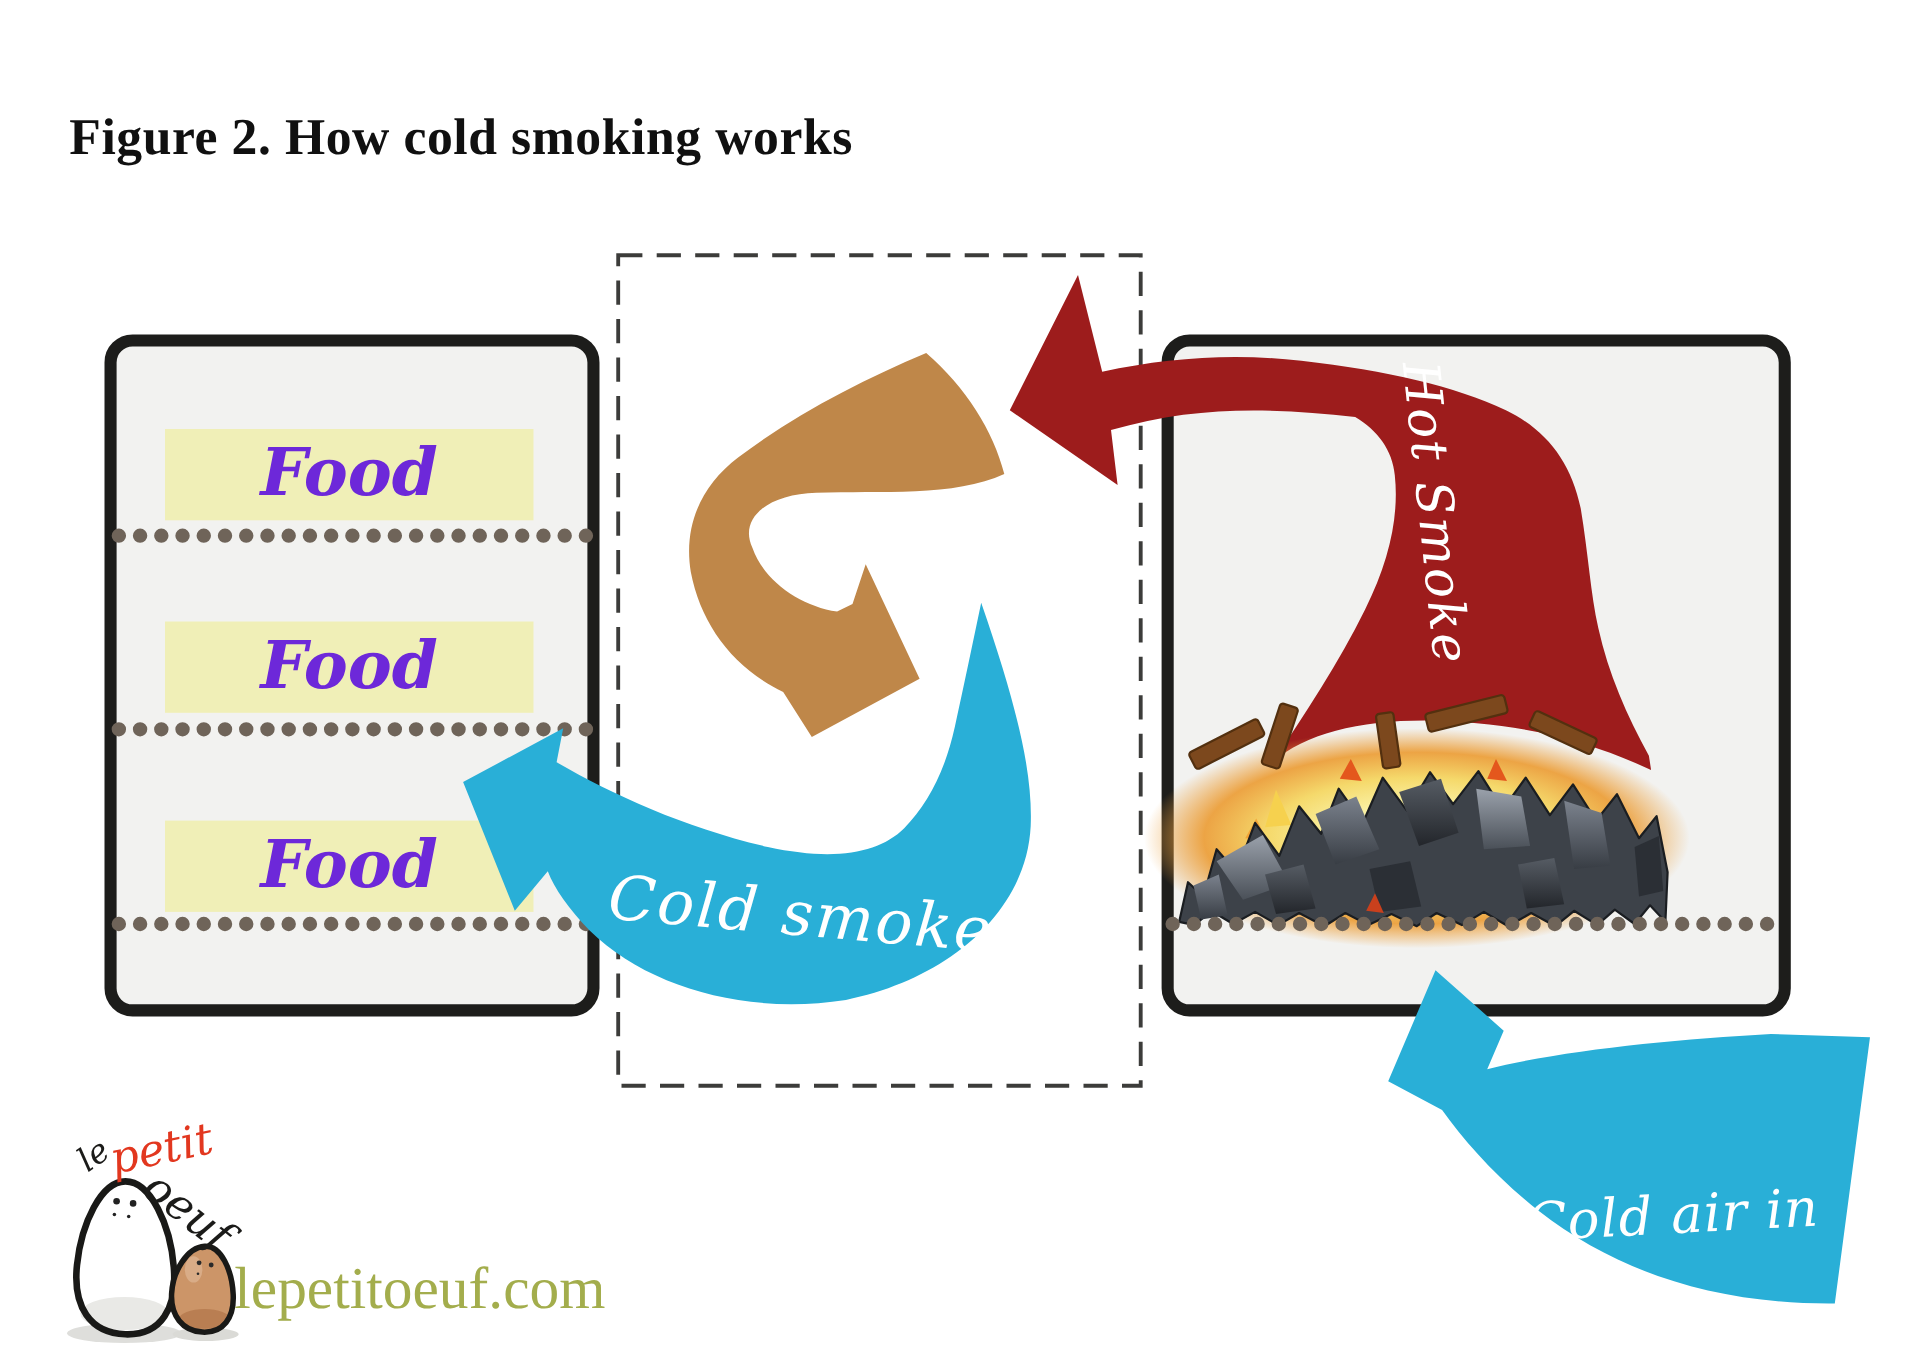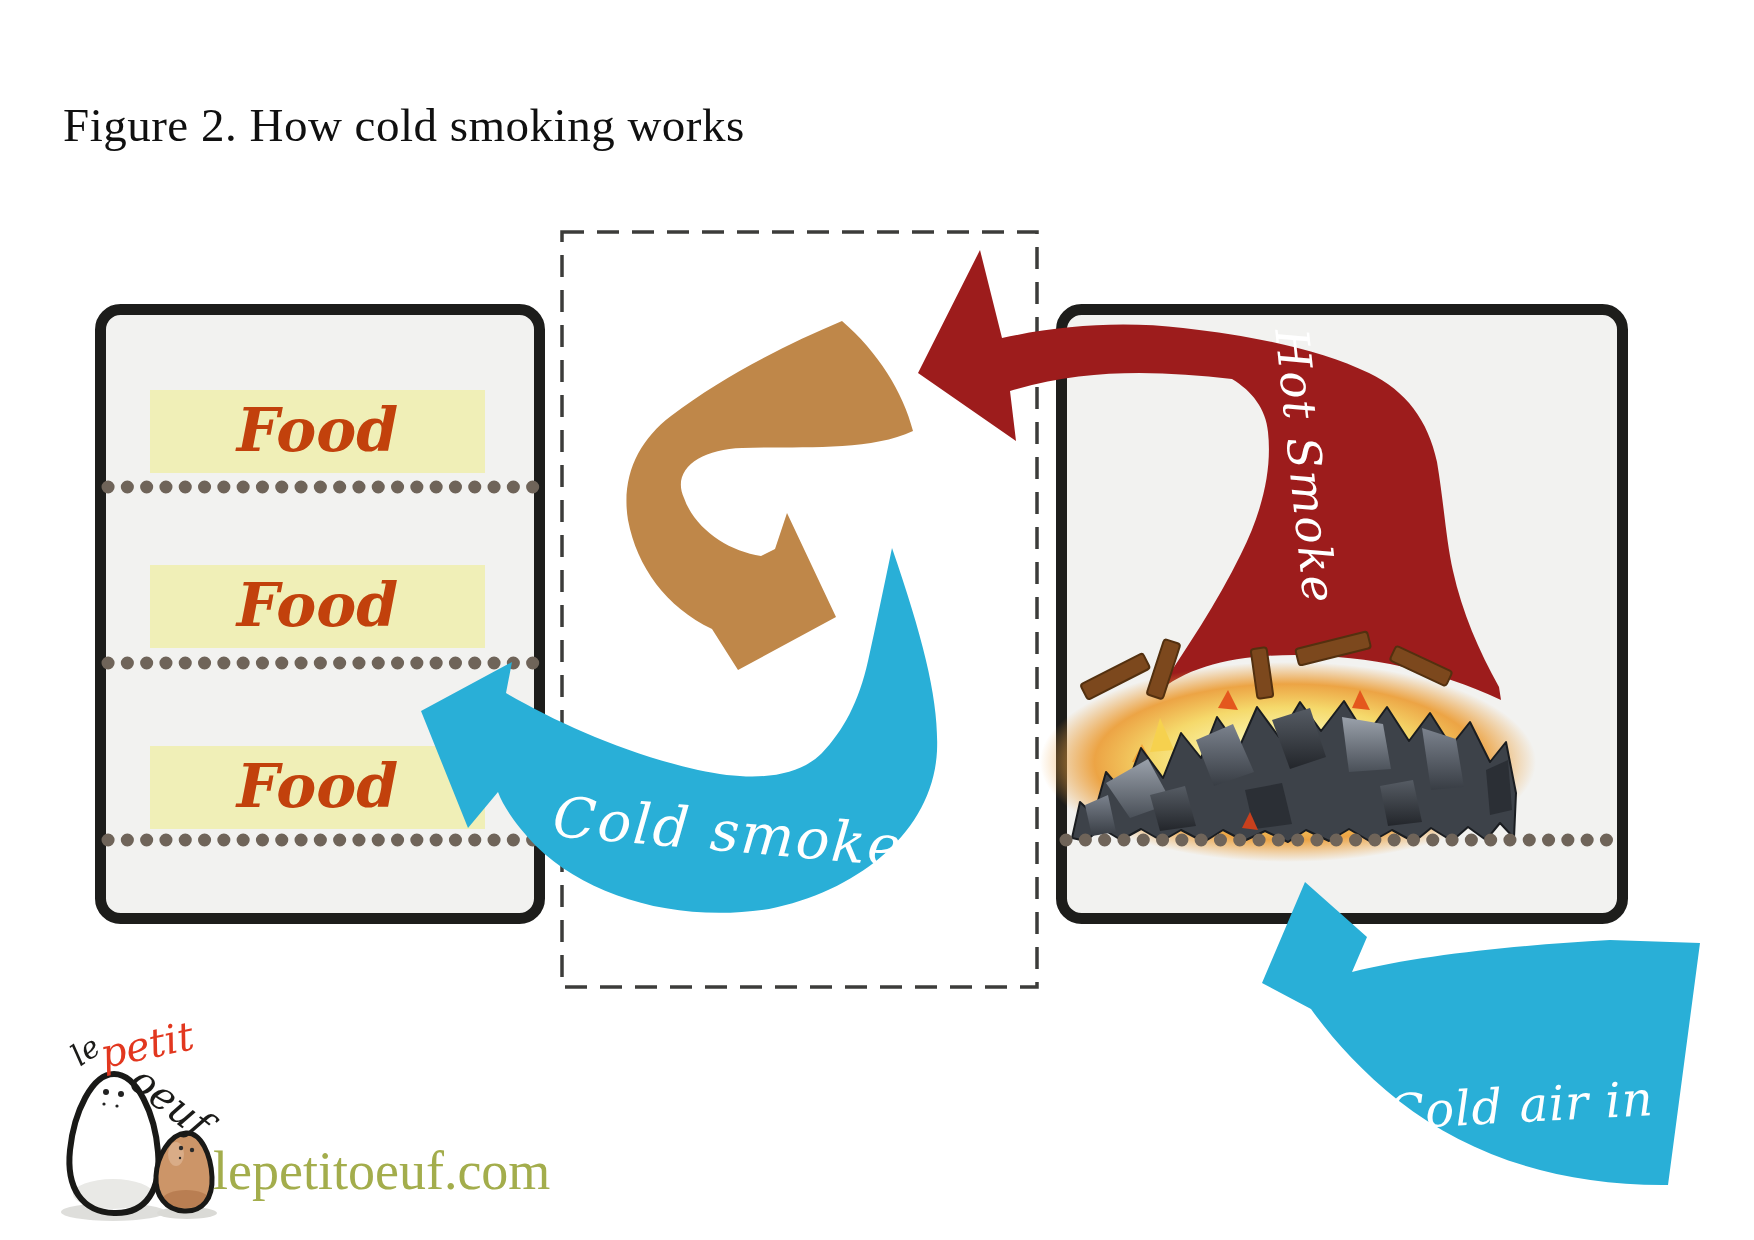--- a/index.html
+++ b/index.html
@@ -1,22 +1,22 @@
 <!DOCTYPE html>
 <html><head>
 <meta charset="utf-8">
 <style>
   html,body{margin:0;padding:0;background:#fff;}
   .stage{position:relative;width:1754px;height:1240px;background:#ffffff;overflow:hidden;
          font-family:"Liberation Serif", serif;}
   .stage svg{position:absolute;left:0;top:0;}
   .txt{position:absolute;white-space:nowrap;}
-  #title{left:63px;top:98px;font-size:47px;font-weight:normal;color:#101010;letter-spacing:.5px;}
+  #title{left:63px;top:98px;font-size:47px;font-weight:bold;color:#101010;letter-spacing:.5px;}
   .food-label{left:150px;width:335px;text-align:center;height:84px;line-height:84px;
-      font-family:"DejaVu Serif", serif;font-style:italic;font-weight:600;font-size:60px;color:#c2410c;}
+      font-family:"DejaVu Serif", serif;font-style:italic;font-weight:600;font-size:60px;color:#6d28d9;}
   #food-1{top:388px;} #food-2{top:563px;} #food-3{top:744px;}
   .script-white{font-family:"DejaVu Serif", serif;font-style:italic;color:#ffffff;}
   #hot-smoke{left:1318px;top:326px;font-size:46px;letter-spacing:2px;
       transform:rotate(84deg);transform-origin:0 0;}
   #cold-smoke{left:556px;top:784px;font-size:56px;letter-spacing:2px;
       transform:rotate(5deg);transform-origin:0 0;}
   #cold-air{left:1386px;top:1084px;font-size:48px;letter-spacing:1px;
       transform:rotate(-3deg);transform-origin:0 0;}
   .logo-script{font-family:"DejaVu Serif", serif;font-style:italic;}
   #logo-le{left:64px;top:1044px;font-size:30px;color:#1b1b19;transform:rotate(-35deg);transform-origin:0 0;}

